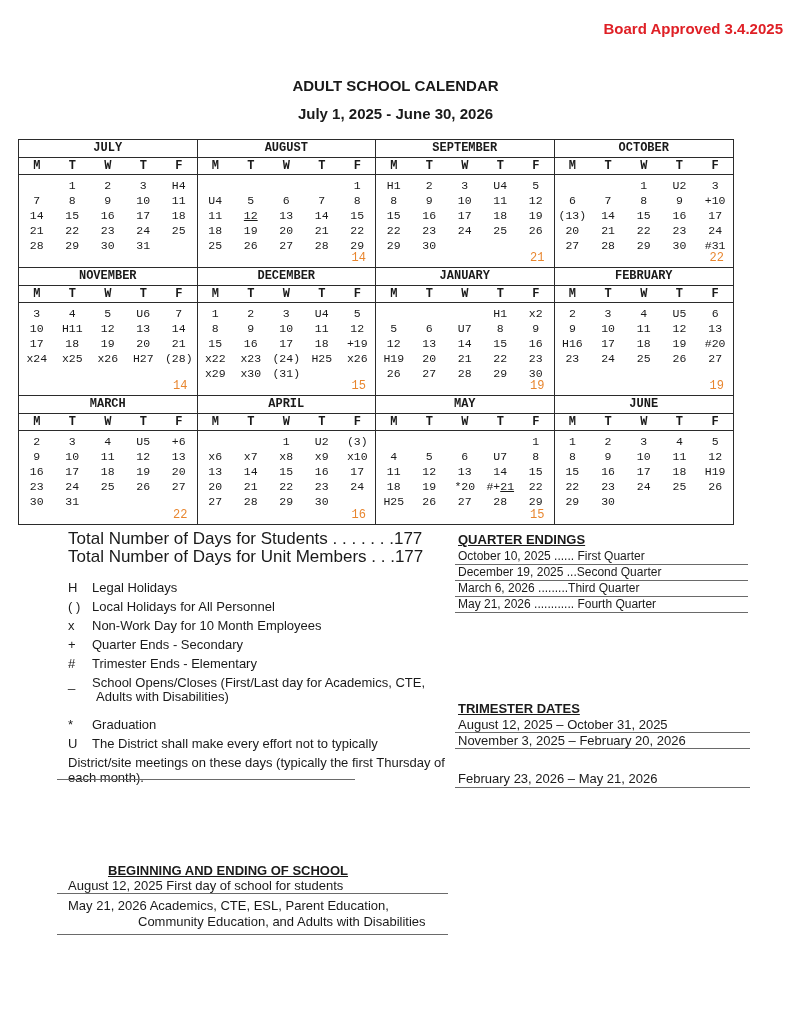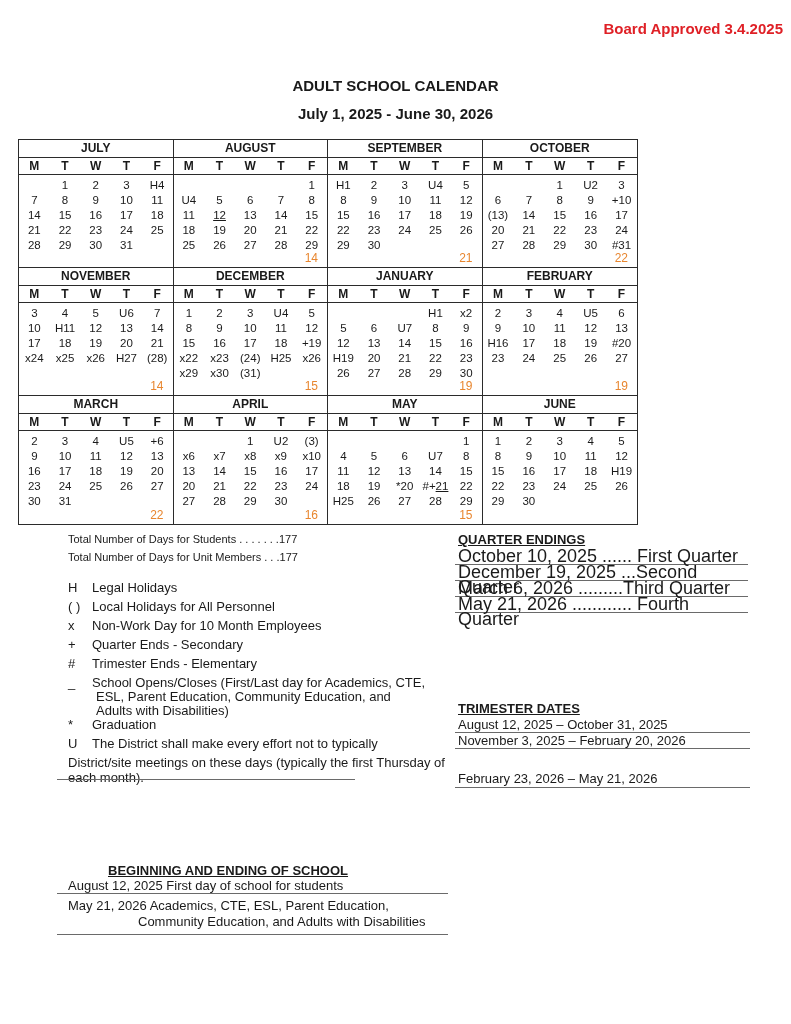--- a/index.html
+++ b/index.html
@@ -12,52 +12,52 @@
     color:var(--stamp-red,#df2026);
   }
   .title{position:absolute;left:0;width:791px;text-align:center;font-weight:bold;font-size:15px;}
   .t1{top:48px;}
   .t2{top:77px;}
   .t3{top:105px;}
   .t3 span{}
 
   
   .cal{
-    position:absolute;left:18px;top:139px;width:620px;height:386px;
+    position:absolute;left:18px;top:139px;width:716px;height:386px;
     display:grid;grid-template-columns:repeat(4,1fr);grid-template-rows:repeat(3,1fr);
-    border:1px solid #2b2b2b;box-sizing:border-box;
+    border:1px solid #2b2b2b;box-sizing:border-box;font-family:Liberation Mono, monospace;
   }
   .month{display:flex;flex-direction:column;box-sizing:border-box;border-right:1px solid #2b2b2b;border-bottom:1px solid #2b2b2b;}
   .month:nth-child(4n){border-right:none;}
   .month:nth-child(n+9){border-bottom:none;}
   .m-name{height:17px;line-height:17px;text-align:center;font-weight:bold;font-size:12px;border-bottom:1px solid #2b2b2b;}
   .m-days{display:grid;grid-template-columns:repeat(5,1fr);height:16px;line-height:16px;
     font-weight:bold;font-size:12px;text-align:center;border-bottom:1px solid #2b2b2b;}
   .m-weeks{flex:1;position:relative;padding-top:3px;}
   .wk{display:grid;grid-template-columns:repeat(5,1fr);height:15px;line-height:15px;font-size:11.5px;text-align:center;}
   .ul{text-decoration:underline;}
   .m-count{position:absolute;bottom:2px;right:9px;font-size:12px;color:var(--count-orange,#e8862f);}
 
   
-  .totals{position:absolute;left:68px;top:530px;font-size:11px;line-height:18px;}
+  .totals{position:absolute;left:68px;top:530px;font-size:17px;line-height:18px;}
   .legend{position:absolute;left:68px;top:580px;font-size:13px;}
   .lg-item{display:flex;min-height:17px;line-height:15px;margin-bottom:2px;}
   .lg-sym{width:24px;flex:0 0 24px;}
   .lg-txt{flex:1;}
   .lg-txt .cont{padding-left:4px;line-height:14px;}
   .lg-txt .first{line-height:15px;}
   .grad{position:absolute;left:68px;top:717px;font-size:13px;}
   .note-line{font-size:13px;line-height:15px;}
   .rule{position:absolute;height:1px;background:#6a6a6a;}
 
   
   .qe-head,.tr-head,.be-head{position:absolute;font-size:13px;font-weight:bold;}
   .qe-head span,.tr-head span,.be-head span{text-decoration:underline;}
   .qe-head{left:458px;top:532px;}
-  .qe-rows{position:absolute;left:455px;top:549px;width:293px;font-size:18px;}
+  .qe-rows{position:absolute;left:455px;top:549px;width:293px;font-size:12px;}
   .qe-rows .row{height:16px;line-height:15px;padding-left:3px;border-bottom:1px solid #6a6a6a;box-sizing:border-box;}
   .tr-head{left:458px;top:701px;}
   .tr-rows{position:absolute;left:455px;top:717px;width:295px;font-size:13px;}
   .tr-rows .row{height:16px;line-height:15px;padding-left:3px;border-bottom:1px solid #6a6a6a;box-sizing:border-box;}
   .tr-rows .row.gap{margin-top:21px;height:18px;line-height:17px;}
 
   
   .be-head{left:68px;top:863px;margin-left:40px;}
   .be-rows{position:absolute;left:57px;top:879px;width:391px;font-size:13px;}
   .be-rows .row1{padding-left:11px;height:14px;line-height:13px;border-bottom:1px solid #6a6a6a;}
@@ -660,21 +660,20 @@
       <span class="lg-txt">Quarter Ends - Secondary</span>
     </div>
     <div class="lg-item">
       <span class="lg-sym">#</span>
       <span class="lg-txt">Trimester Ends - Elementary</span>
     </div>
     <div class="lg-item">
       <span class="lg-sym">_</span>
       <div class="lg-txt">
         <div class="first">School Opens/Closes (First/Last day for Academics, CTE,</div>
-        <div class="cont">ESL, Parent Education, Community Education, and</div>
         <div class="cont">Adults with Disabilities)</div>
       </div>
     </div>
   </div>
 
   <div class="grad">
     <div class="lg-item">
       <span class="lg-sym">*</span>
       <span class="lg-txt">Graduation</span>
     </div>

